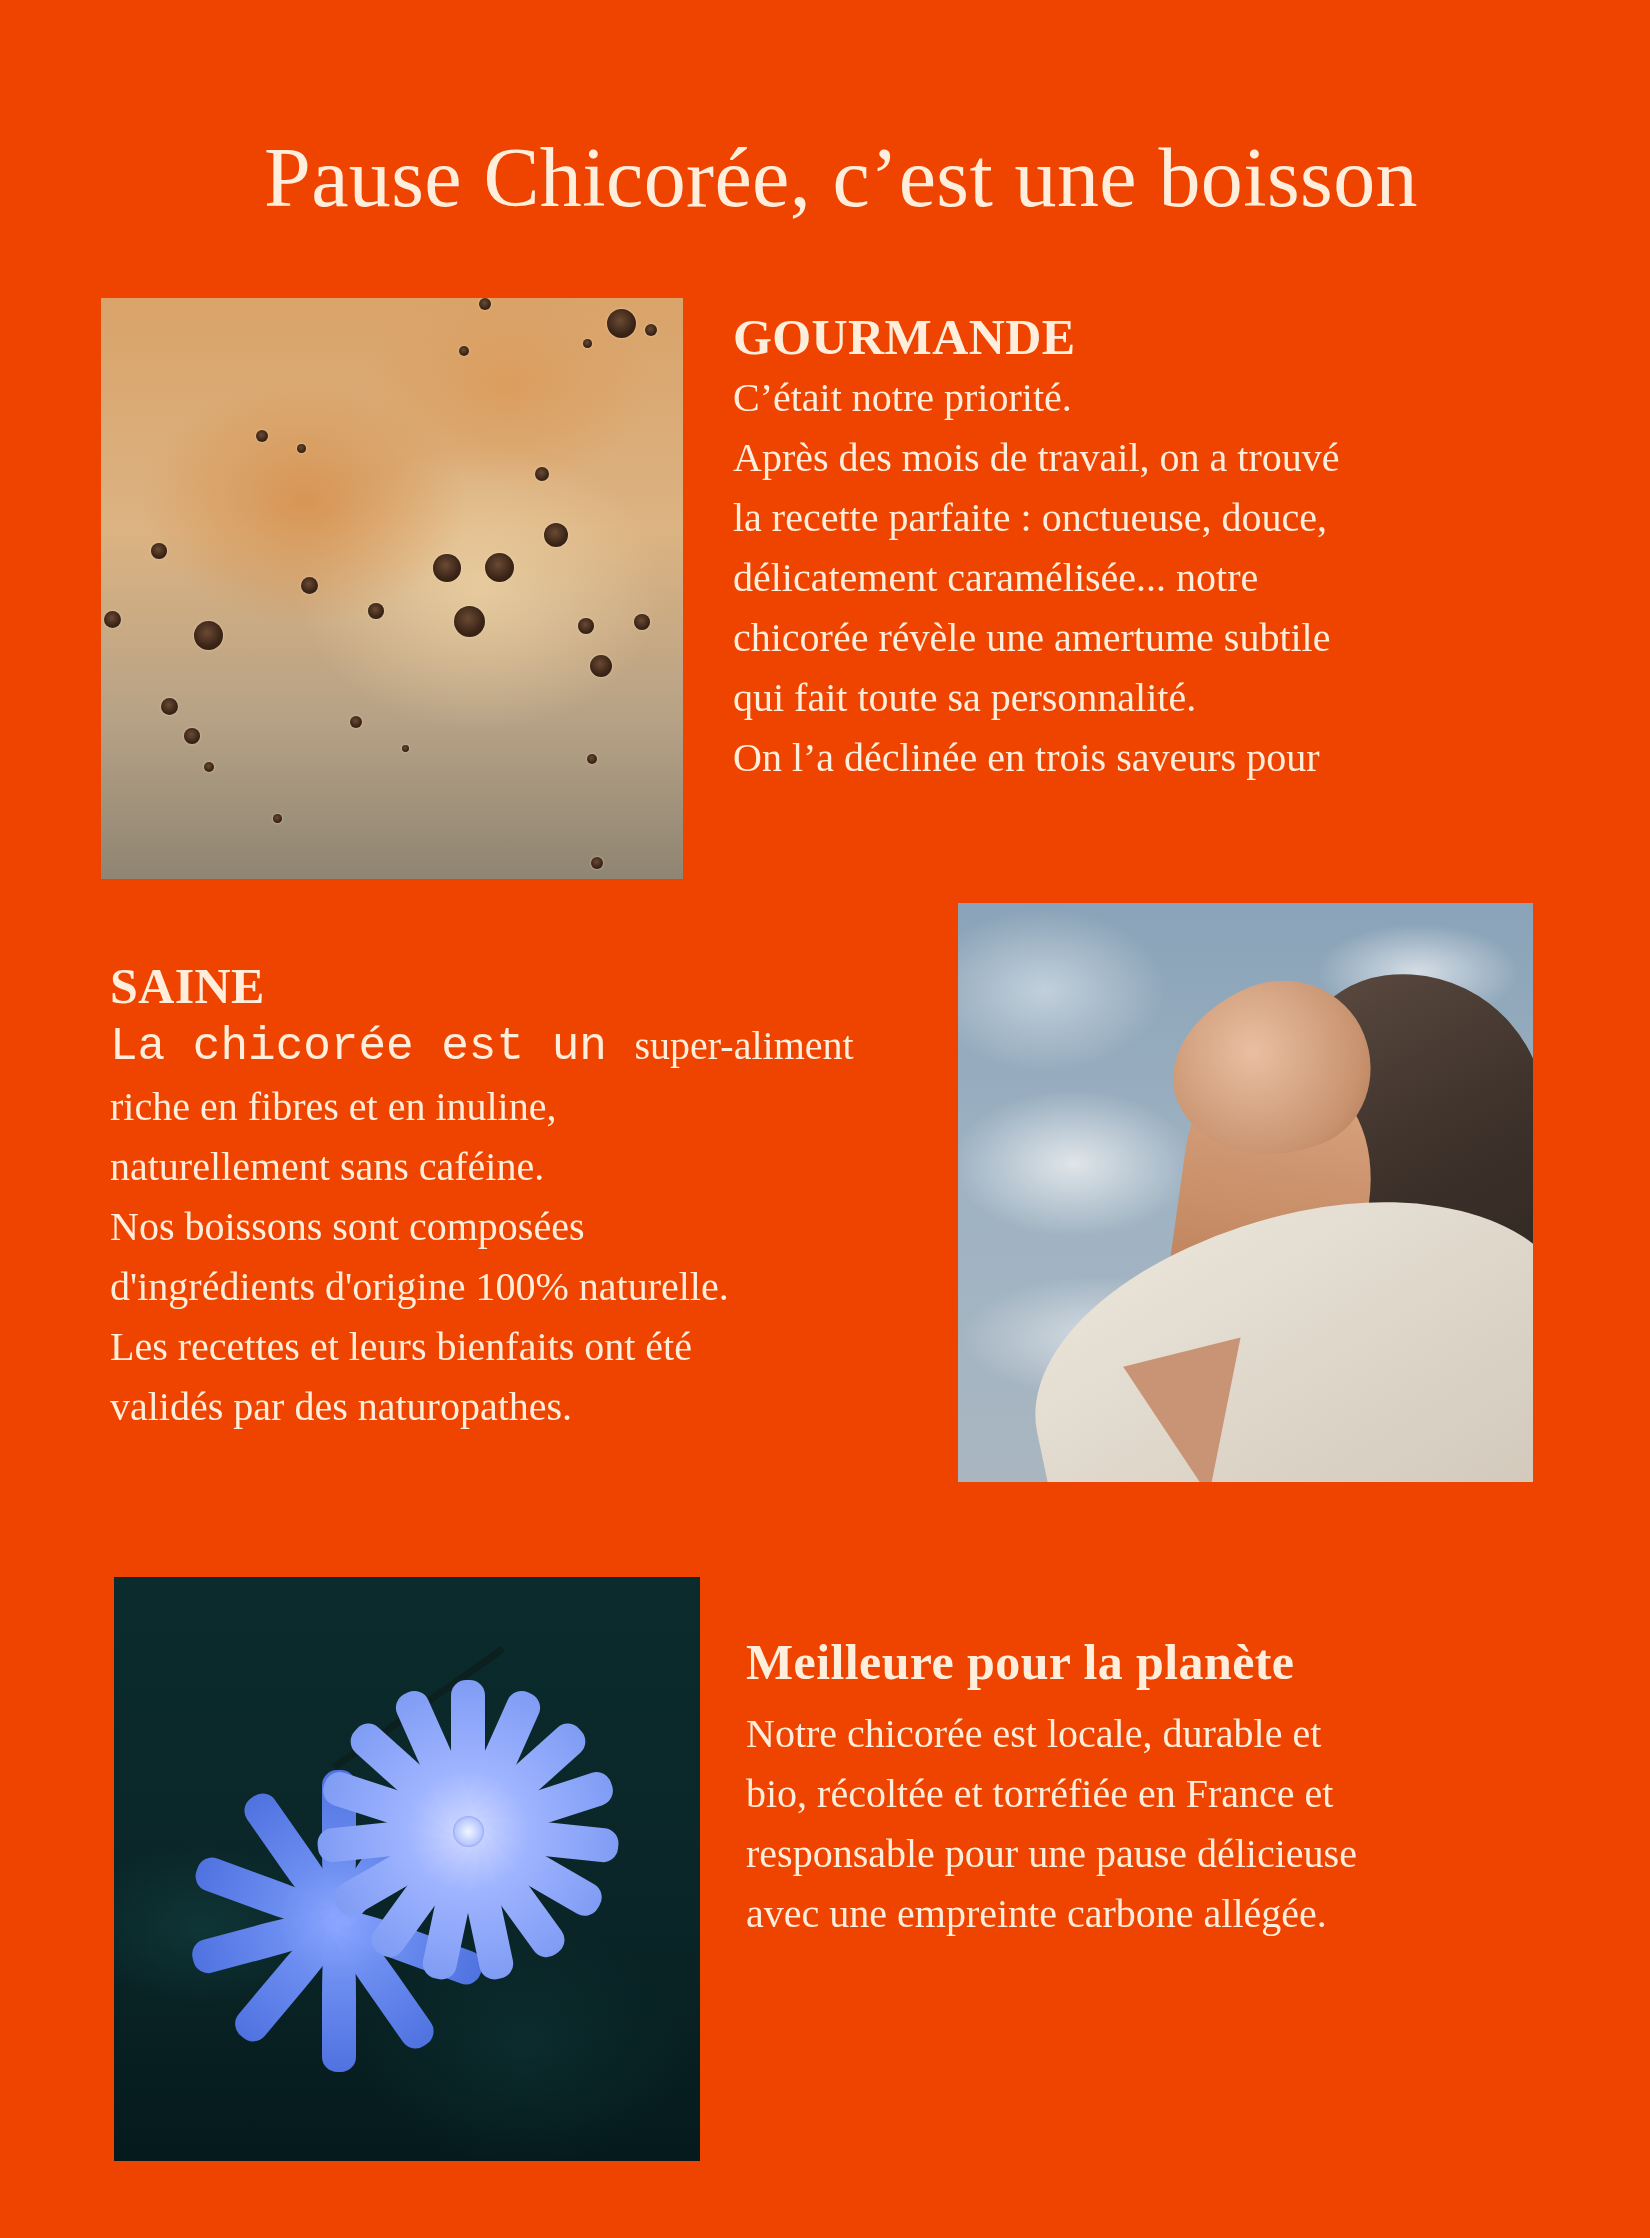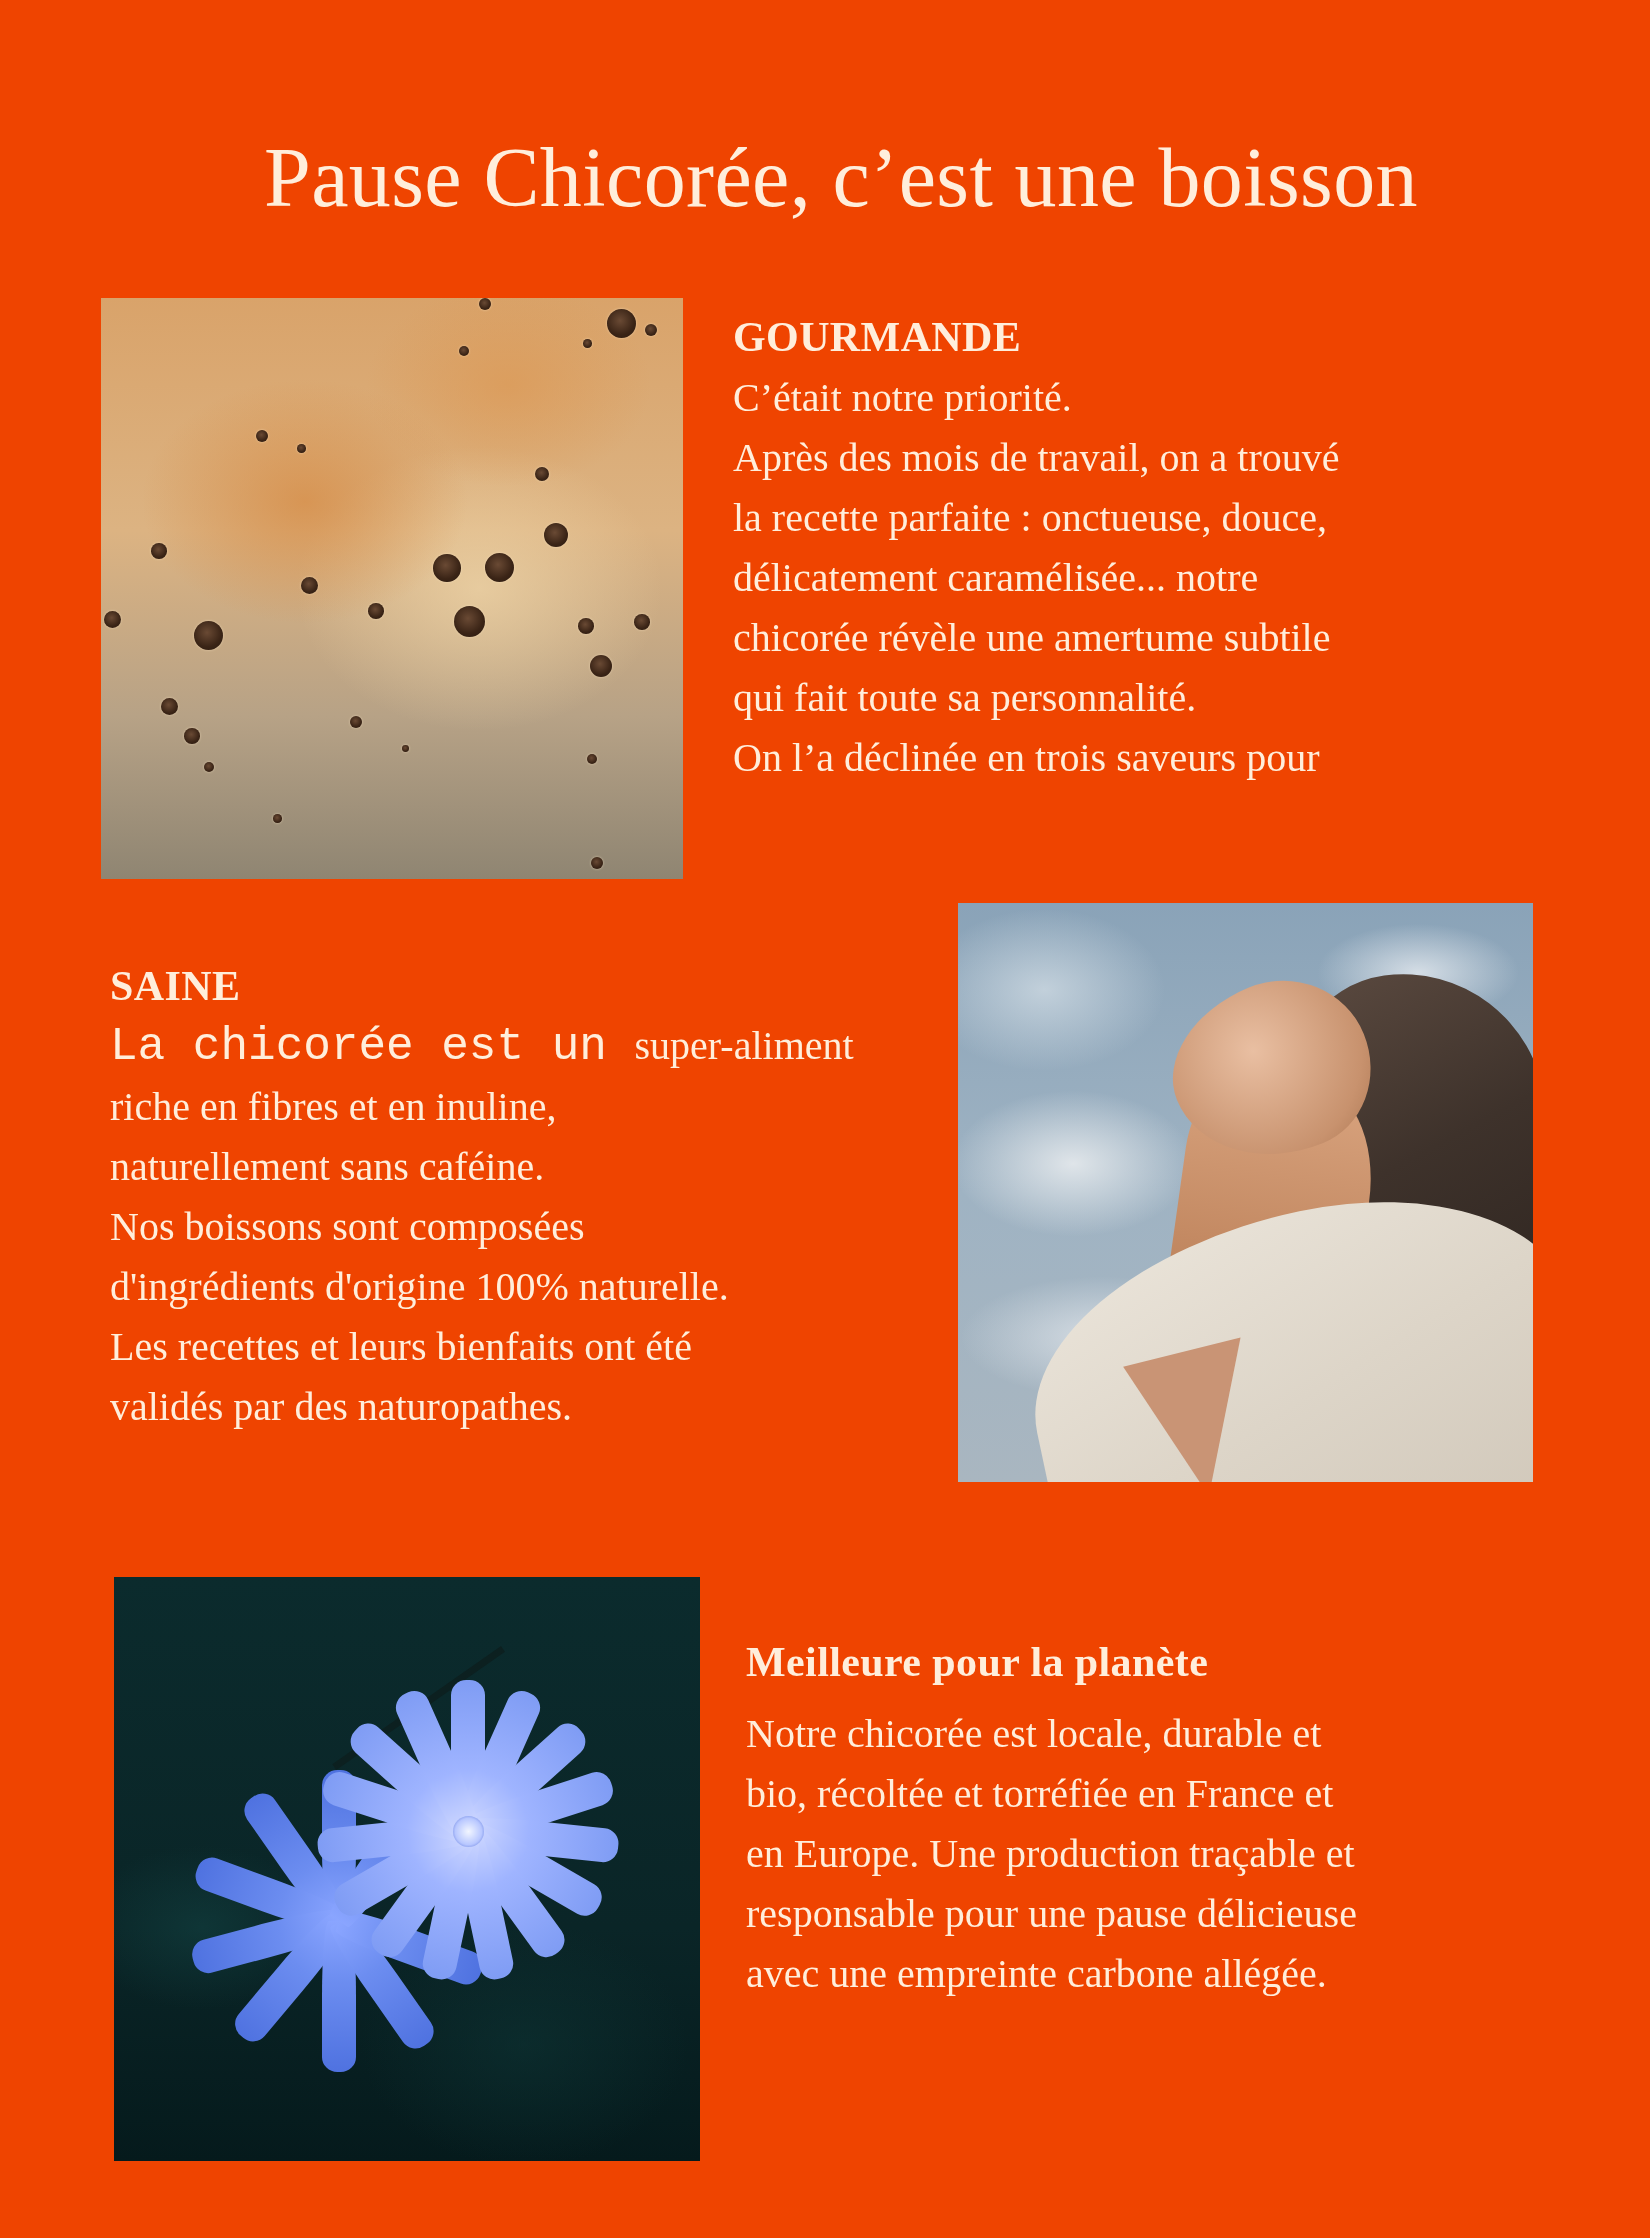--- a/index.html
+++ b/index.html
@@ -9,21 +9,21 @@
     position: relative;
     font-family: "Liberation Serif", "DejaVu Serif", serif;
     color: #FFEEDB;
   }
   .abs { position: absolute; }
   .title {
     left: 0; width: 1650px; top: 110px;
     text-align: center; font-size: 84px; line-height: 103px;
     font-weight: 400; letter-spacing: 0.4px; white-space: nowrap;
   }
-  .heading { font-weight: 700; font-size: 42px; line-height: 60px; white-space: nowrap; letter-spacing: 0.4px; font-family: Liberation Serif, serif; }
+  .heading { font-weight: 700; font-size: 50px; line-height: 60px; white-space: nowrap; letter-spacing: 0.4px; font-family: Liberation Serif, serif; }
   .body-line { font-size: 40px; line-height: 60px; white-space: nowrap; display: block; }
   .big { font-size: 46px; font-family: Liberation Mono, monospace; }
   .photo { overflow: hidden; }
 
   
   .foam {
     left: 101px; top: 298px; width: 582px; height: 581px;
     background:
       radial-gradient(ellipse 40% 30% at 35% 35%, rgba(214,140,70,0.75), rgba(214,140,70,0) 70%),
       radial-gradient(ellipse 35% 25% at 70% 15%, rgba(220,150,80,0.6), rgba(220,150,80,0) 70%),
@@ -182,18 +182,17 @@
     <div class="petal" style="left:-17px;top:-151px;transform:rotate(336deg);"></div>
     <div class="core" style="left:-15.5px;top:-15.5px;"></div>
   </div>
 </div>
 
 <div class="abs" style="left:746px;top:1632px;">
   <div class="heading">Meilleure pour la planète</div>
   <div style="margin-top:12px;">
     <span class="body-line">Notre chicorée est locale, durable et</span>
     <span class="body-line">bio, récoltée et torréfiée en France et</span>
-    <span class="body-line">en Europe. Une production traçable et</span>
     <span class="body-line">responsable pour une pause délicieuse</span>
     <span class="body-line">avec une empreinte carbone allégée.</span>
   </div>
 </div>
 
 
 </body></html>

